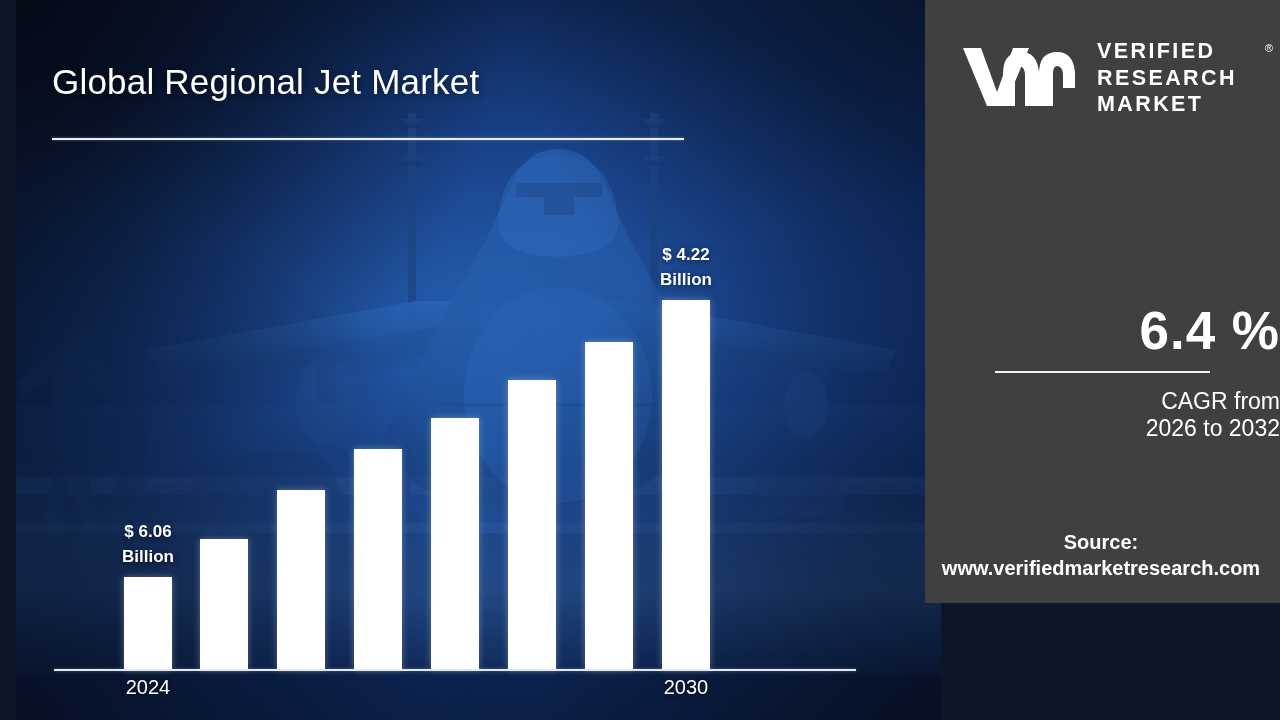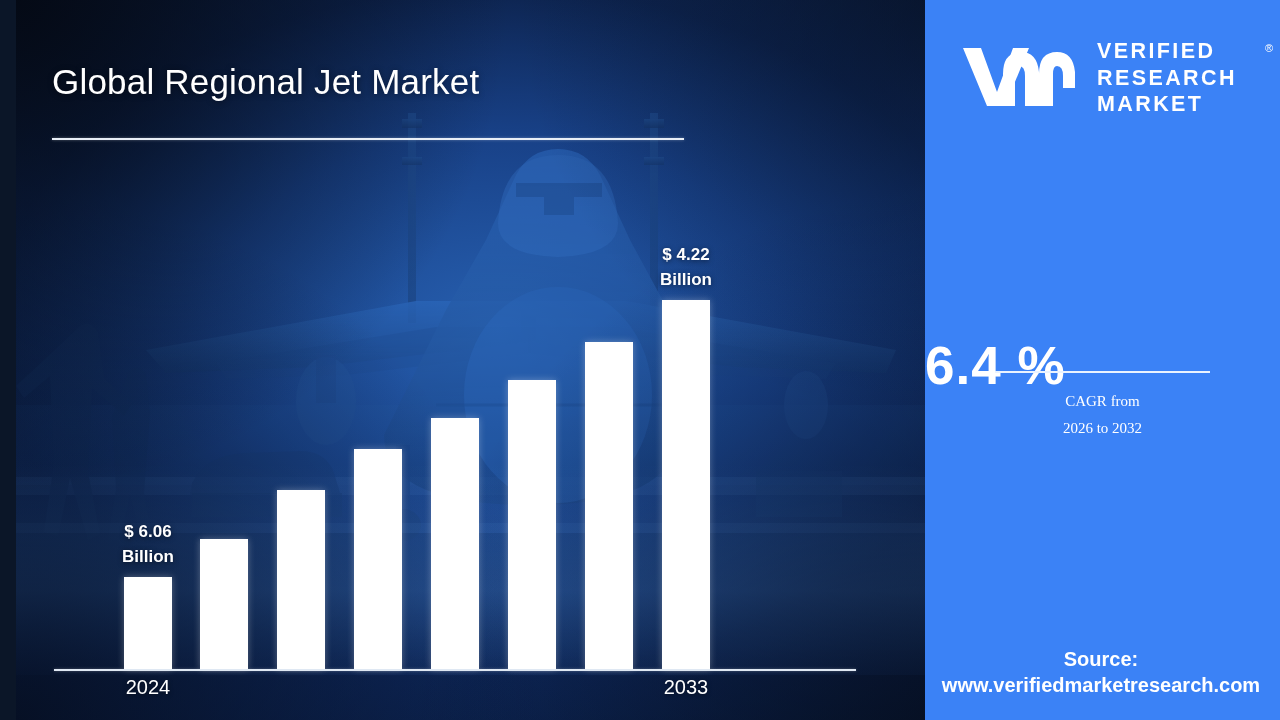--- a/index.html
+++ b/index.html
@@ -114,22 +114,22 @@
     font-weight: 400;
     text-align: center;
     width: 90px;
     text-shadow: 0 1px 4px rgba(0,0,0,0.5);
   }
 
   
   #right-panel {
     position: absolute;
     left: 925px; top: 0;
-    width: 355px; height: 720px;
-    background: #3b82f6;
+    width: 355px; height: 603px;
+    background: #404040;
   }
   #logo-block {
     position: absolute;
     left: 18px; top: 30px;
     width: 320px; height: 88px;
   }
   #logo-mark { position: absolute; left: 16px; top: 10px; }
   #logo-words {
     position: absolute;
     left: 154px; top: 8px;
@@ -144,43 +144,41 @@
     position: absolute;
     left: 322px; top: 12px;
     color: #ffffff;
     font-size: 11px;
   }
 
   #cagr-value {
     position: absolute;
     left: 0; top: 300px;
     width: 355px;
-    text-align: left;
+    text-align: right;
     color: #ffffff;
     font-size: 53px;
     font-weight: 700;
     letter-spacing: 1px;
-    margin-top: 35px;
   }
   #cagr-rule {
     position: absolute;
     left: 70px; top: 371px;
     width: 215px; height: 2px;
     background: #eaf3ff;
   }
   #cagr-caption {
     position: absolute;
     left: 0; top: 388px;
     width: 355px;
-    text-align: center;
-    color: #ffffff;
-    font-size: 15px;
+    text-align: right;
+    color: #ffffff;
+    font-size: 23px;
     font-weight: 400;
     line-height: 27px;
-    font-family: Liberation Serif, serif;
   }
 
   #source-block {
     position: absolute;
     left: 6px; bottom: 22px;
     width: 340px;
     color: #ffffff;
     font-size: 20px;
     font-weight: 700;
     line-height: 26px;
@@ -278,21 +276,21 @@
             <div>$ 6.06</div>
             <div>Billion</div>
           </div>
           <div class="value-label" style="width: 120px; left: 610px; top: 242px;">
             <div>$ 4.22</div>
             <div>Billion</div>
           </div>
         </div>
       <div id="axis-line"></div>
       <div class="axis-tick-label" id="tick-first" style="left: 87px;">2024</div>
-      <div class="axis-tick-label" id="tick-last" style="left: 625px;">2033</div>
+      <div class="axis-tick-label" id="tick-last" style="left: 625px;">2030</div>
     </div>
   </div>
 
   <div id="right-panel">
 
     <div id="logo-block">
       <svg id="logo-mark" width="128" height="72" viewBox="0 0 128 72">
         <path d="M4 8 L22 8 L38 52 L54 8 L70 8 L46 66 L28 66 Z" fill="#ffffff"></path>
         <path d="M44 66 L44 34 Q44 12 62 12 Q78 12 80 32 L80 66 L66 66 L66 36
                  Q66 26 60 26 Q56 26 56 34 L56 66 Z" fill="#ffffff"></path>

